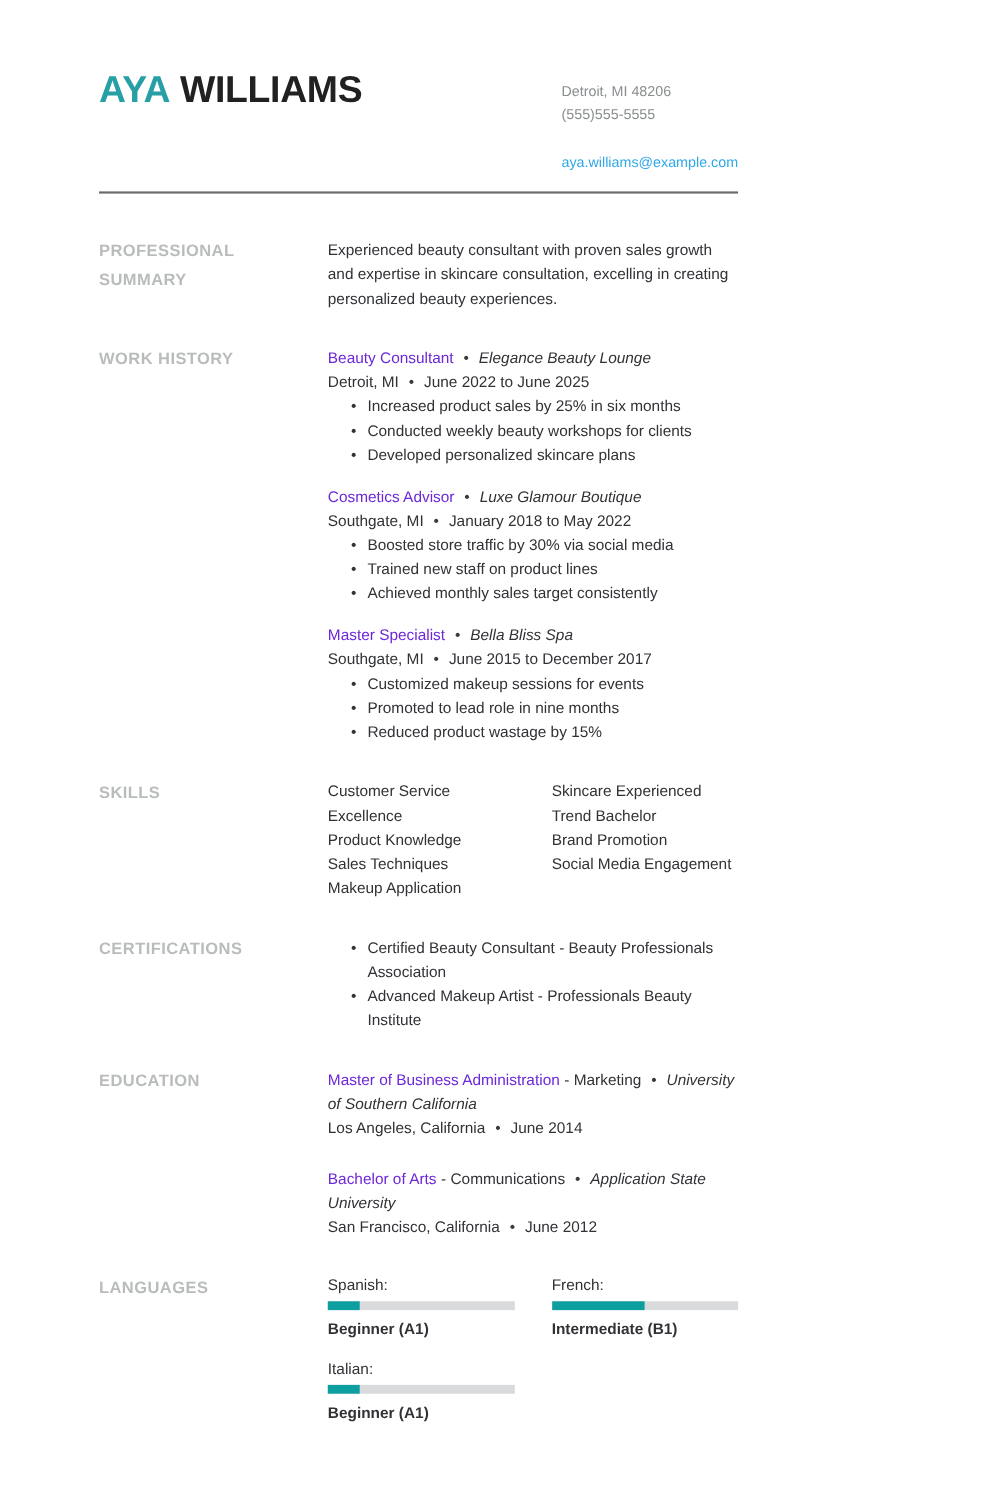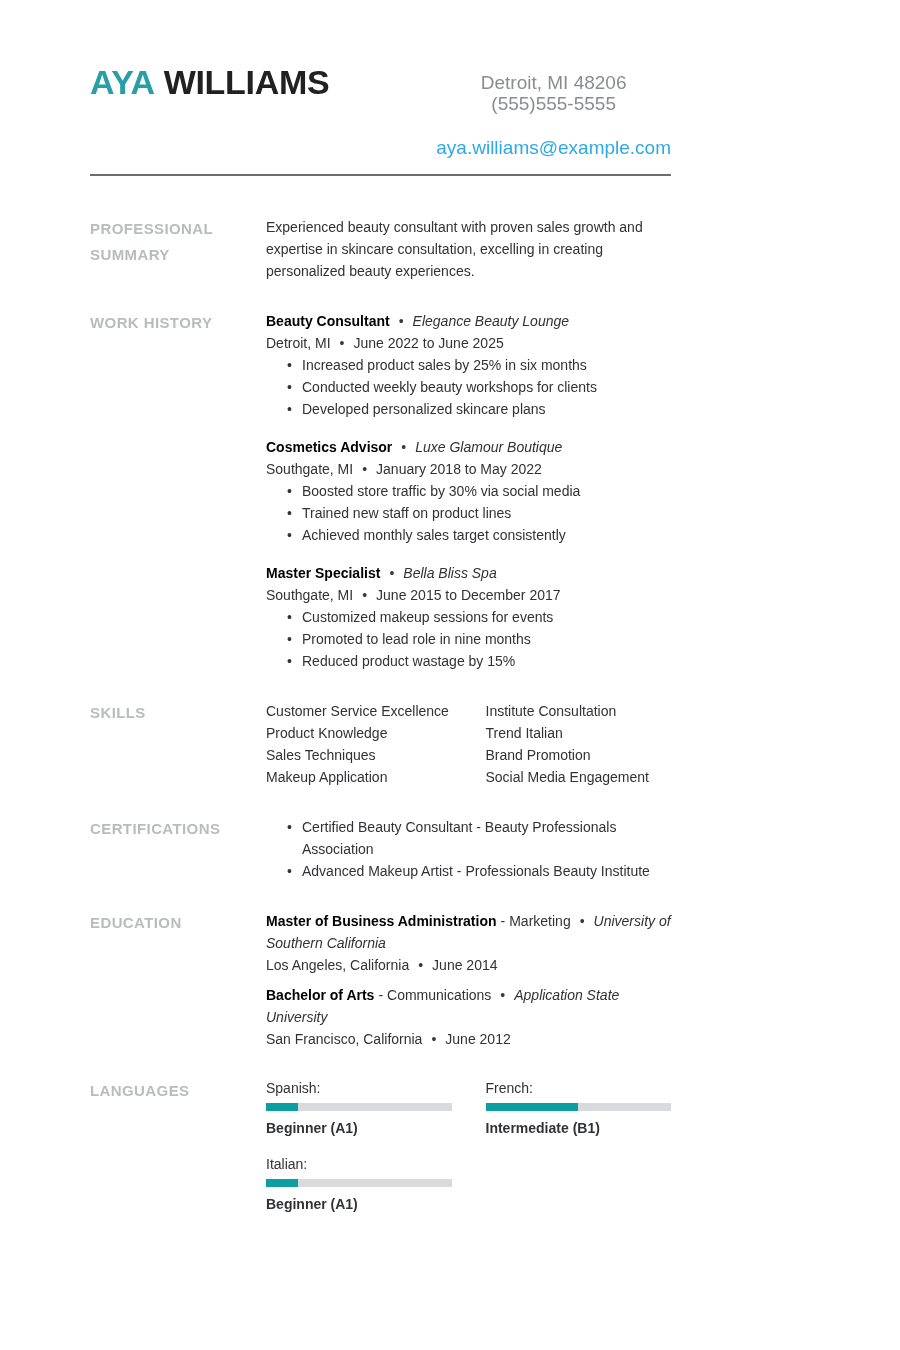--- a/index.html
+++ b/index.html
@@ -10,38 +10,38 @@
     color:#303235;
     -webkit-font-smoothing:antialiased;
   }
   .page{box-sizing:border-box;width:763px;height:1350px;padding:64px 92px 0 90px;}
 
   
   header{display:flex;justify-content:space-between;align-items:flex-start;}
   h1{margin:0;font-size:34px;font-weight:700;letter-spacing:-0.3px;color:#212121;line-height:1.1;}
   h1 .first{color:#26a0a6;}
   h1 .last{margin-left:9px;}
-  .contact{margin-top:8px;text-align:center;font-size:19px;line-height:21px;color:#8a8d8f;}
+  .contact{margin-top:8px;text-align:left;font-size:13px;line-height:21px;color:#8a8d8f;}
   .contact a.email{color:#2fa8e6;text-decoration:none;cursor:pointer;display:block;margin-top:23px;}
   .rule{margin-top:16px;border-top:2px solid #6a6d6f;height:0;}
 
   
-  main{margin-top:40px;display:grid;grid-template-columns:176px 1fr;row-gap:28px;}
+  main{margin-top:40px;display:grid;grid-template-columns:176px 1fr;row-gap:28px;gap:32px;}
   .label{font-size:15px;font-weight:700;color:#b9bcbd;letter-spacing:0.4px;line-height:26px;padding-right:20px;}
   .content{font-size:14px;line-height:22px;color:#303235;}
 
-  .bold{font-weight:700;color:#000000;}
+  .bold{font-weight:400;color:#6d28d9;}
   .italic{font-style:italic;}
   .sep{display:inline-block;margin:0 9px;color:#3a3a3a;}
   .dash{display:inline-block;margin:0 4px;color:#303235;}
 
   
   .job{margin-bottom:16px;}
   .job:last-child,.degree:last-child{margin-bottom:0;}
-  .degree{margin-bottom:8px;}
+  .degree{margin-bottom:24px;}
 
   
   .blist{margin:0;padding:0;list-style:none;}
   .blist li{position:relative;padding-left:36px;line-height:22px;}
   .blist li .marker{position:absolute;left:21px;top:0;}
 
   
   .skills-grid{display:grid;grid-template-columns:1fr 1fr;column-gap:34px;}
   .skills-grid div{line-height:22px;}
 
@@ -124,22 +124,22 @@
 
     <div class="label">SKILLS</div>
     <div class="content skills-grid">
       <div>
         <div>Customer Service Excellence</div>
         <div>Product Knowledge</div>
         <div>Sales Techniques</div>
         <div>Makeup Application</div>
       </div>
       <div>
-        <div>Institute Consultation</div>
-        <div>Trend Italian</div>
+        <div>Skincare Experienced</div>
+        <div>Trend Bachelor</div>
         <div>Brand Promotion</div>
         <div>Social Media Engagement</div>
       </div>
     </div>
 
     <div class="label">CERTIFICATIONS</div>
     <div class="content">
       <ul class="blist">
         <li><span class="marker">•</span><span>Certified Beauty Consultant - Beauty Professionals Association</span></li>
         <li><span class="marker">•</span><span>Advanced Makeup Artist - Professionals Beauty Institute</span></li>

